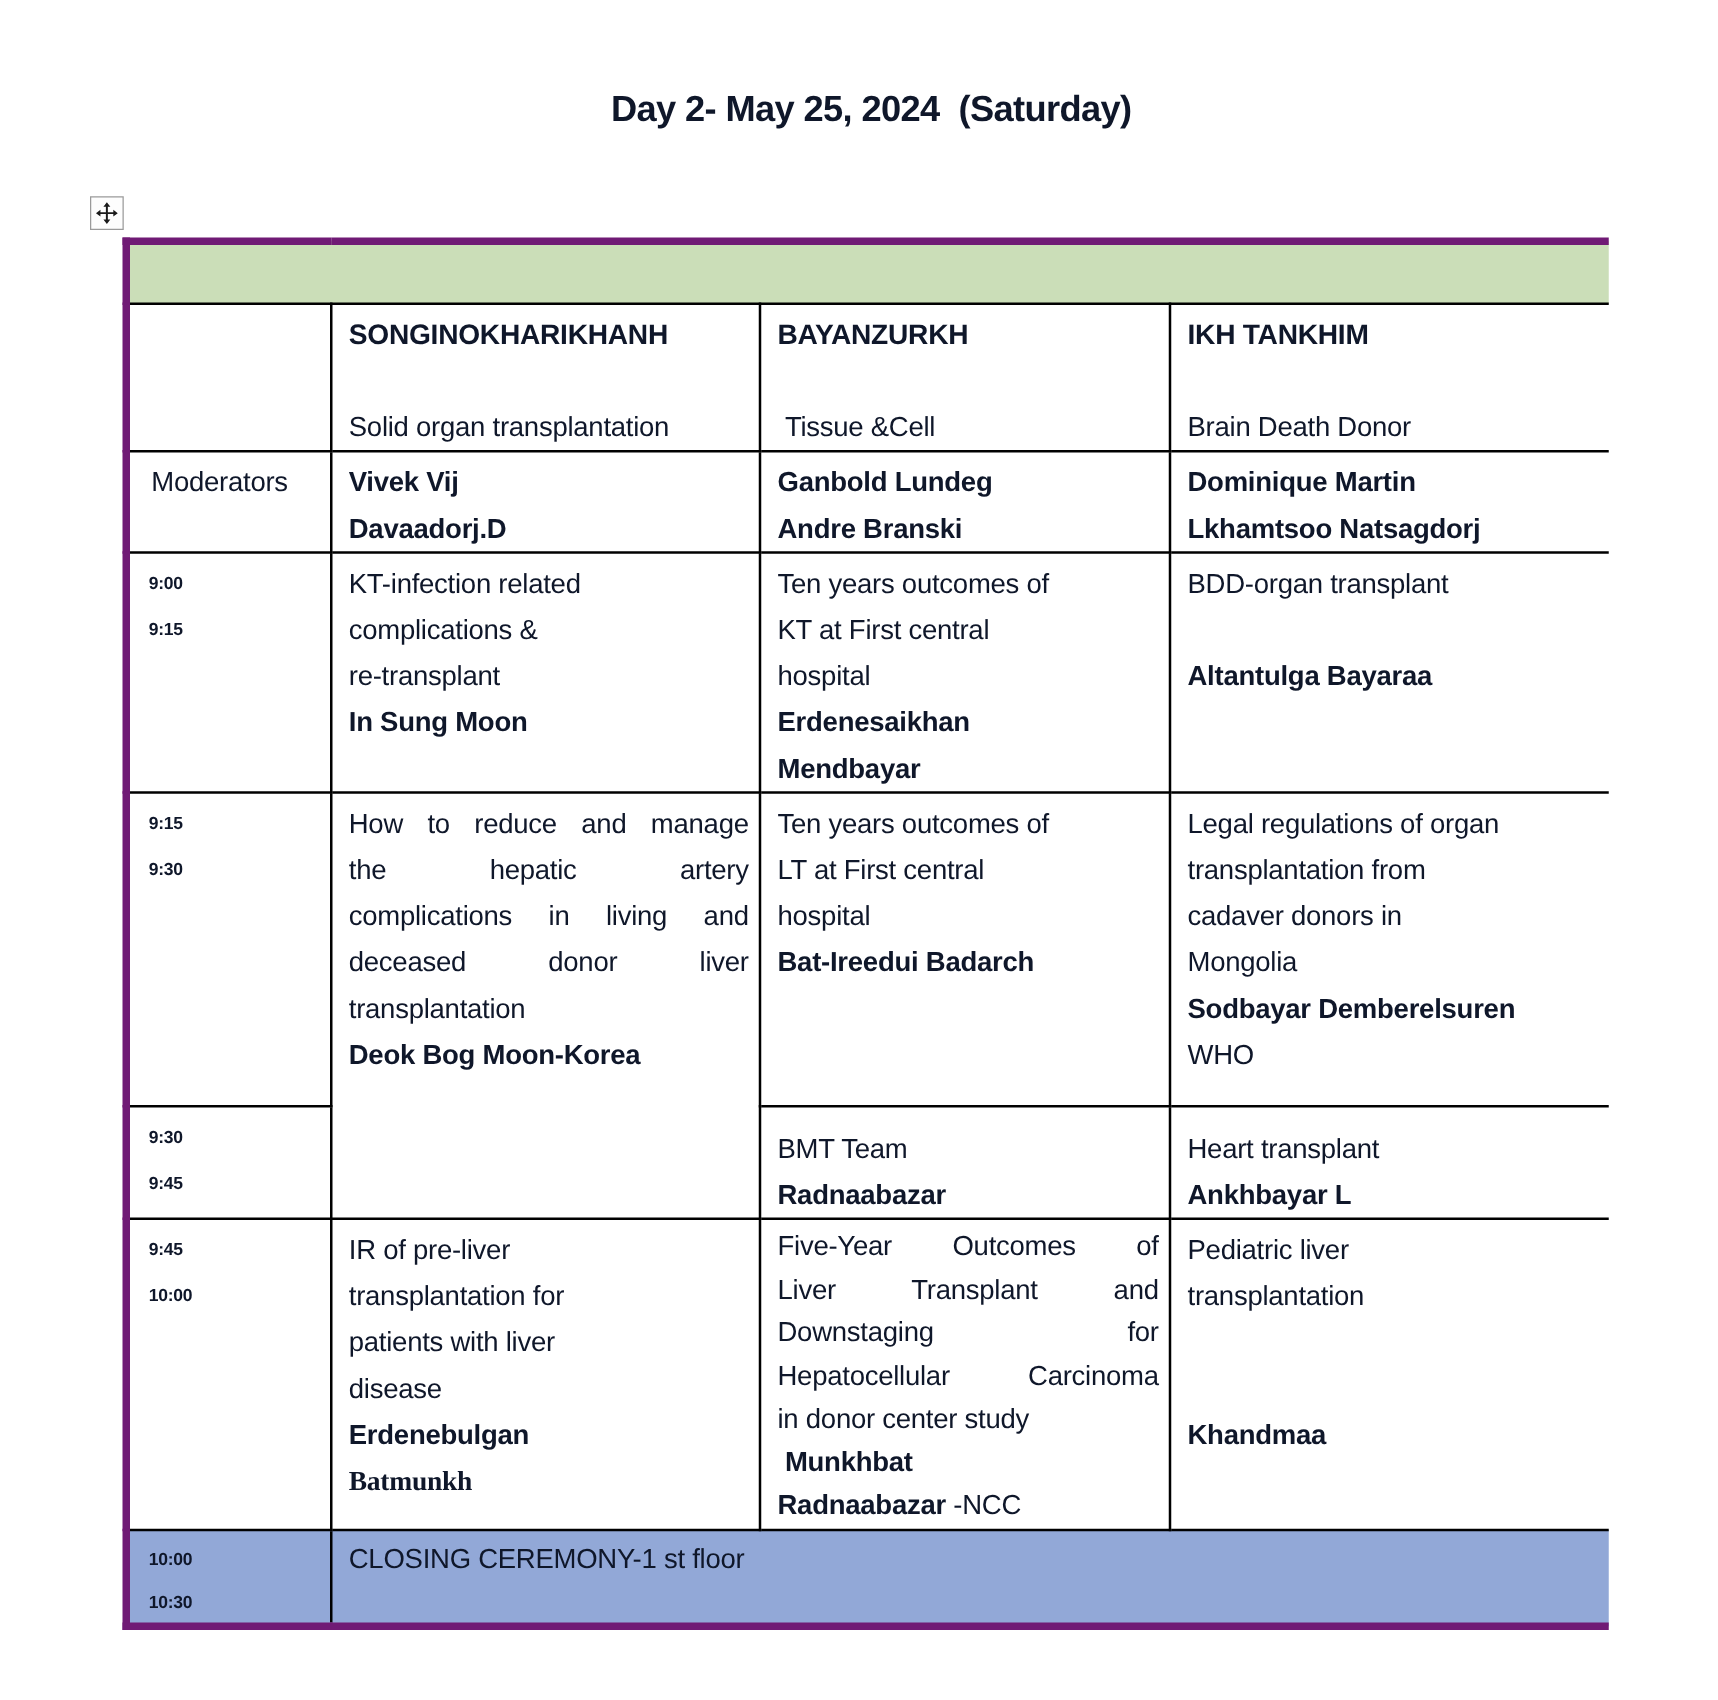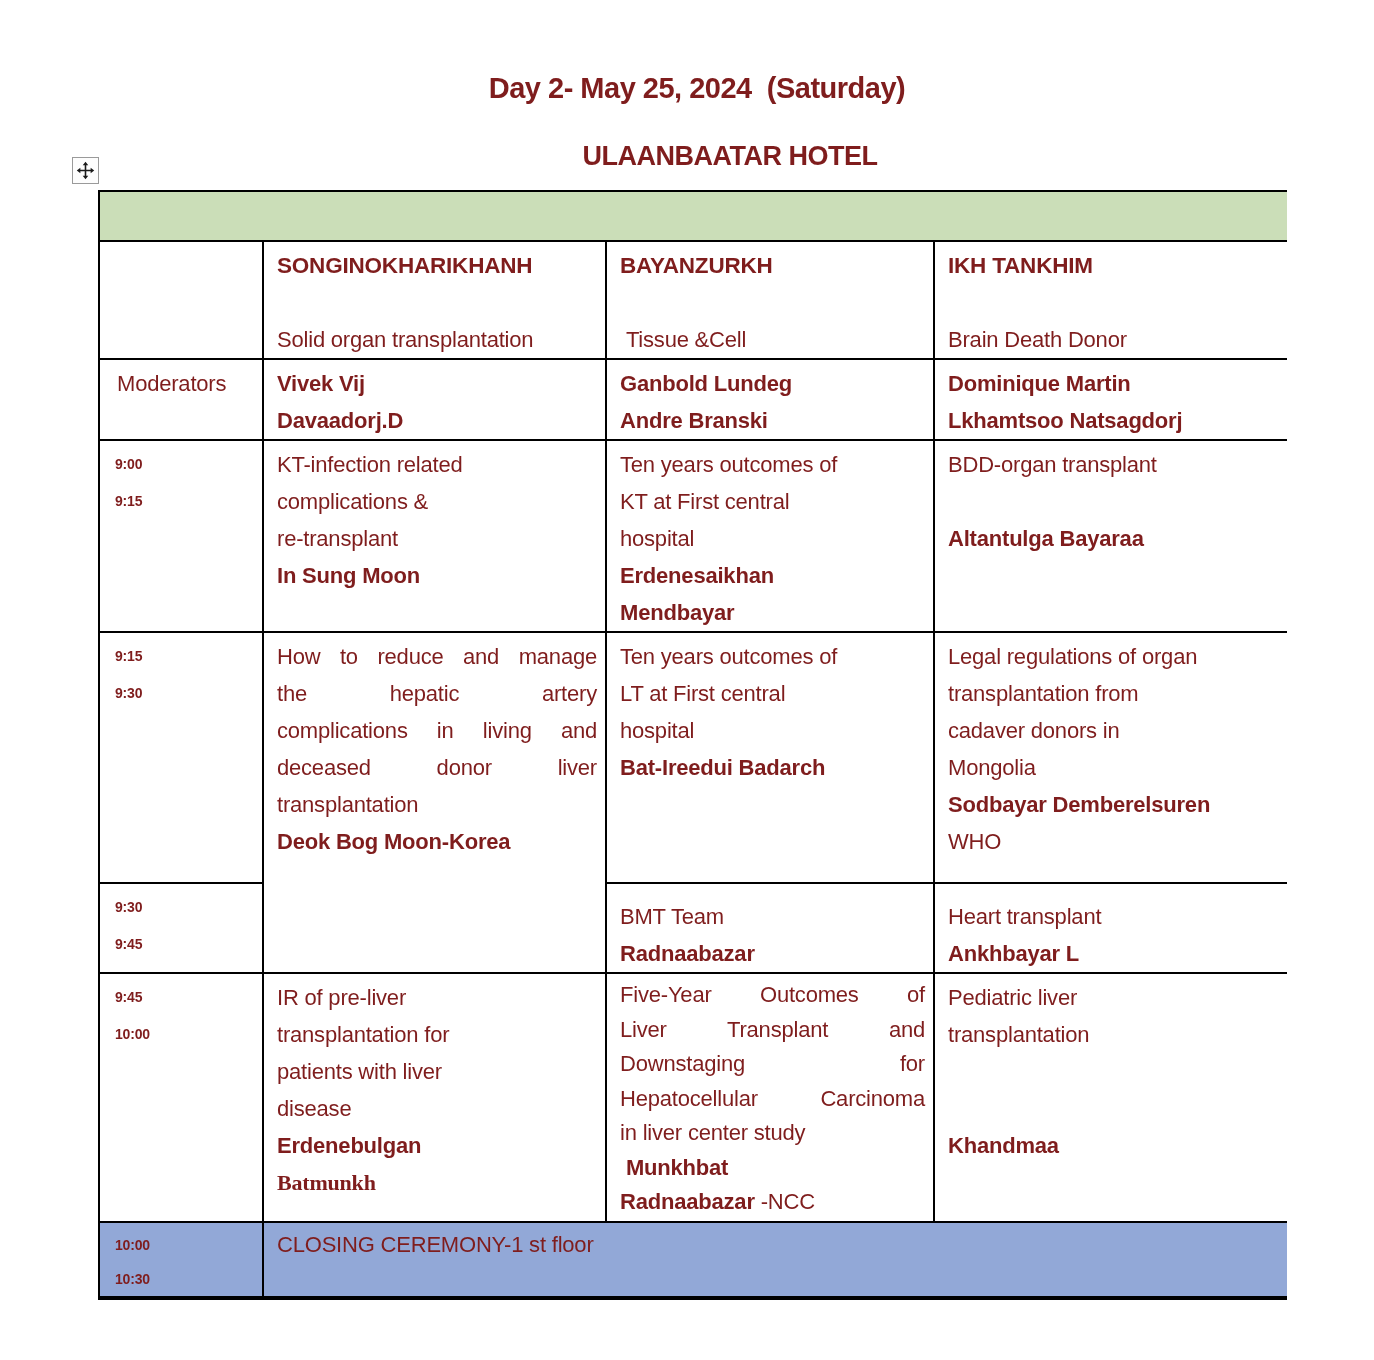--- a/index.html
+++ b/index.html
@@ -1,24 +1,24 @@
 <!DOCTYPE html>
 <html><head>
 <meta charset="utf-8">
 <style>
   html,body{margin:0;padding:0;background:#fff;}
   .page{position:relative;width:1287px;height:1360px;background:#fff;overflow:hidden;
-        font-family:"Liberation Sans",sans-serif;color:#7f1d1d;}
+        font-family:"Liberation Sans",sans-serif;color:#0f172a;}
   .title{position:absolute;top:72px;left:20px;width:1354px;text-align:center;
          font-weight:700;font-size:29px;letter-spacing:-0.5px;white-space:pre-wrap;}
   .subtitle{position:absolute;top:141px;left:86px;width:1288px;text-align:center;
             font-weight:700;font-size:27px;letter-spacing:-0.5px;}
   table.sched{position:absolute;left:98px;top:190px;width:1193px;
               border-collapse:collapse;table-layout:fixed;
-              border:2px solid #701a75;}
+              border:6px solid #701a75;}
   td{border:2px solid #000;vertical-align:top;padding:5px 8px 0 13px;
      font-size:22px;line-height:37px;letter-spacing:-0.2px;}
   .ln{white-space:pre-wrap;}
   .b{font-weight:700;}
   .serif{font-family:"Liberation Serif",serif;}
   .jl{text-align:justify;text-align-last:justify;}
   .time{font-weight:700;font-size:14px;padding-left:15px;}
   .room{font-weight:700;font-size:22.5px;}
   tr.r-green{height:50px;}
   tr.r-rooms{height:109px;}
@@ -38,21 +38,20 @@
   .caret{position:absolute;left:1295px;top:356px;width:3px;height:31px;background:#000;}
   .resize-handle{position:absolute;left:1294px;top:1272px;width:11px;height:13px;
                  background:#fafafa;border:2px solid #a0a0a0;box-sizing:content-box;}
 </style>
 </head>
 <body>
 
 <div class="page">
 
   <div class="title">Day 2- May 25, 2024  (Saturday)</div>
-  <div class="subtitle">ULAANBAATAR HOTEL</div>
 
   <div class="move-handle">
     <span style="display:flex;">
       <svg width="19" height="19" viewBox="0 0 24 24">
         <path d="M12 1 L8.5 5.5 H11 V11 H5.5 V8.5 L1 12 L5.5 15.5 V13 H11 V18.5 H8.5 L12 23 L15.5 18.5 H13 V13 H18.5 V15.5 L23 12 L18.5 8.5 V11 H13 V5.5 H15.5 Z" fill="#1a1a1a"></path>
       </svg>
     </span>
   </div>
 
   <table class="sched">
@@ -185,21 +184,21 @@
         <div class="ln">patients with liver</div>
         <div class="ln">disease</div>
         <div class="ln b">Erdenebulgan</div>
         <div class="ln b serif">Batmunkh</div>
       </td>
       <td class="tight">
         <div class="ln jl">Five-Year Outcomes of</div>
         <div class="ln jl">Liver Transplant and</div>
         <div class="ln jl">Downstaging for</div>
         <div class="ln jl">Hepatocellular Carcinoma</div>
-        <div class="ln">in liver center study</div>
+        <div class="ln">in donor center study</div>
         <div class="ln b"> Munkhbat</div>
         <div class="ln"><span class="b">Radnaabazar </span><span>-NCC</span></div>
       </td>
       <td>
         <div class="ln">Pediatric liver</div>
         <div class="ln">transplantation</div>
         <div class="ln">&nbsp;</div>
         <div class="ln">&nbsp;</div>
         <div class="ln b">Khandmaa</div>
       </td>

